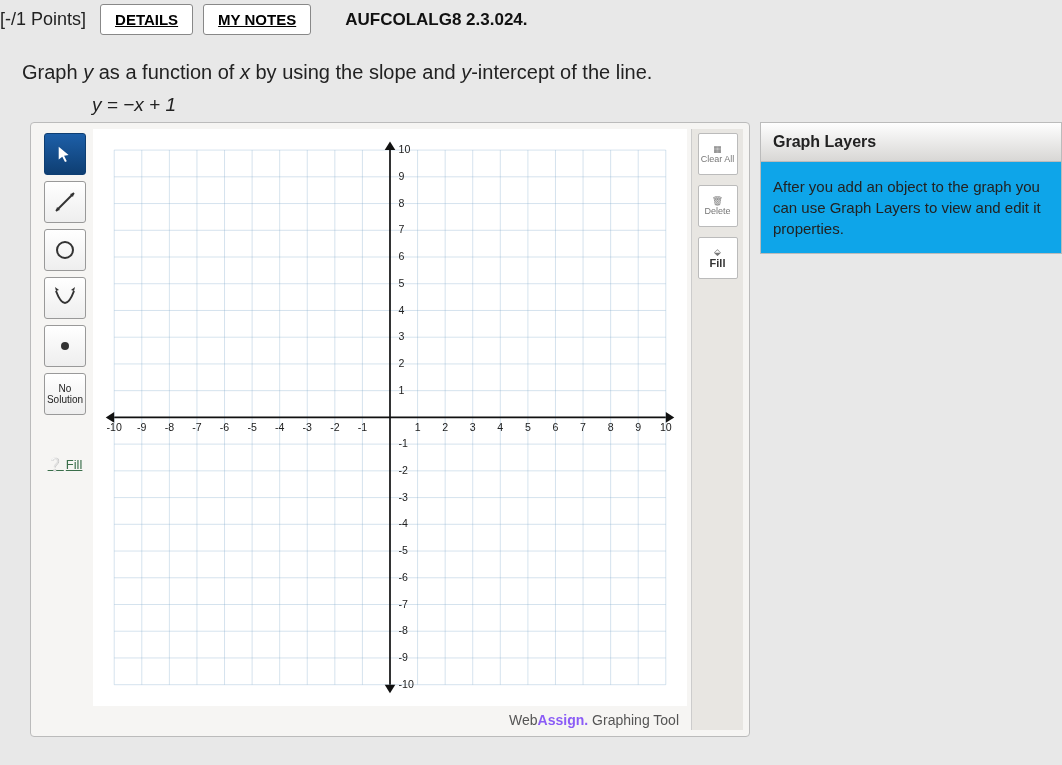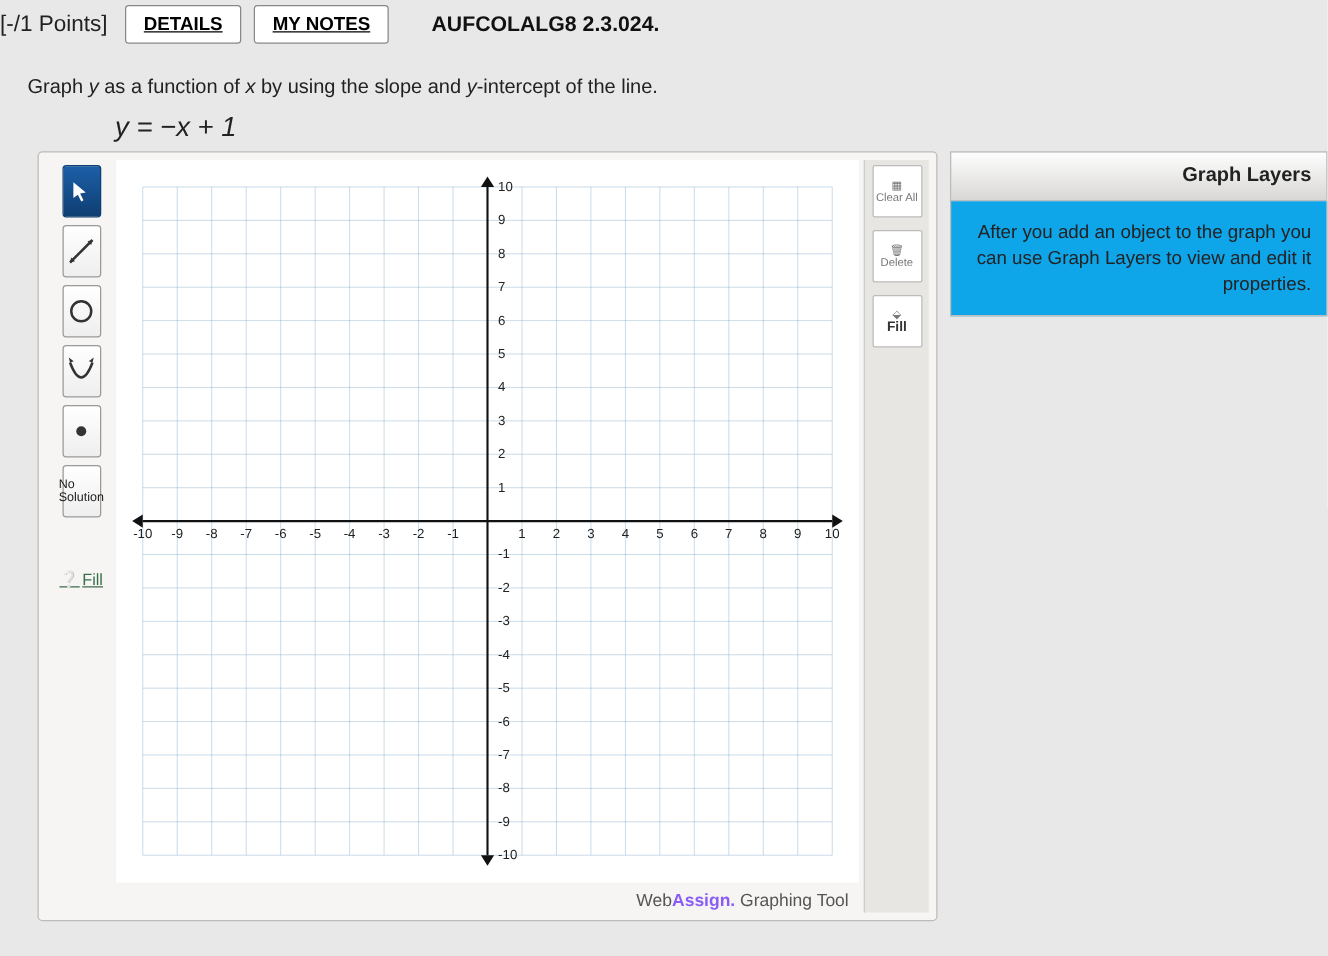--- a/index.html
+++ b/index.html
@@ -34,25 +34,25 @@
   }
   .ref-text {
     font-weight: bold;
     font-size: 17px;
     color: #111;
     padding-left: 4px;
     margin-left: 20px;
   }
   .question {
     padding: 20px 0 4px 22px;
-    font-size: 16px;
+    font-size: 20px;
   }
   .equation {
     font-style: italic;
-    font-size: 22px;
+    font-size: 19px;
     padding: 6px 0 6px 92px;
   }
   .workspace {
     display: flex;
   }
   .graph-panel {
     margin-left: 30px;
     width: 720px;
     background: #f6f5f3;
     border: 1px solid #bbb;
@@ -63,30 +63,31 @@
   
   .toolbar {
     width: 56px;
     display: flex;
     flex-direction: column;
     align-items: center;
     gap: 6px;
     padding: 4px;
   }
   .tool {
-    width: 31px;
+    width: 42px;
     height: 42px;
     border: 1px solid #999;
     border-radius: 3px;
     background: linear-gradient(#fff,#eee);
     display:flex;
     align-items:center;
     justify-content:center;
     cursor:pointer;
     font-size: 12px;
+    text-align: center;
   }
   .tool.active {
     background: linear-gradient(#1d5fa8,#0e3e72);
     color:#fff;
     border-color:#0e3e72;
   }
   .tool.nosol {
     font-size:10px;
     line-height:11px;
   }
@@ -142,21 +143,20 @@
     align-items:center;
     justify-content:center;
     font-size:9px;
     color:#777;
     cursor:pointer;
   }
   
   .layers-panel {
     margin-left: 10px;
     flex:1;
-    text-align:right;
   }
   .layers-header {
     background: linear-gradient(#fefefe,#d8d7d5);
     border:1px solid #bbb;
     padding: 10px 12px;
     font-weight:bold;
     font-size:16px;
   }
   .layers-body {
     border:1px solid #bbb;

